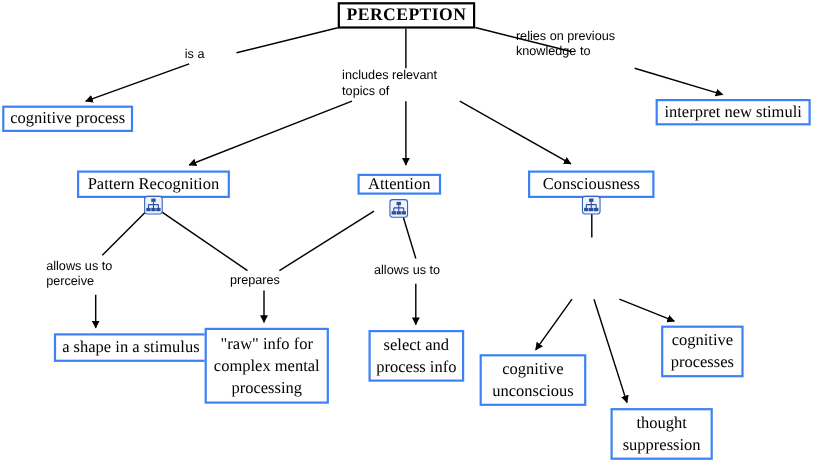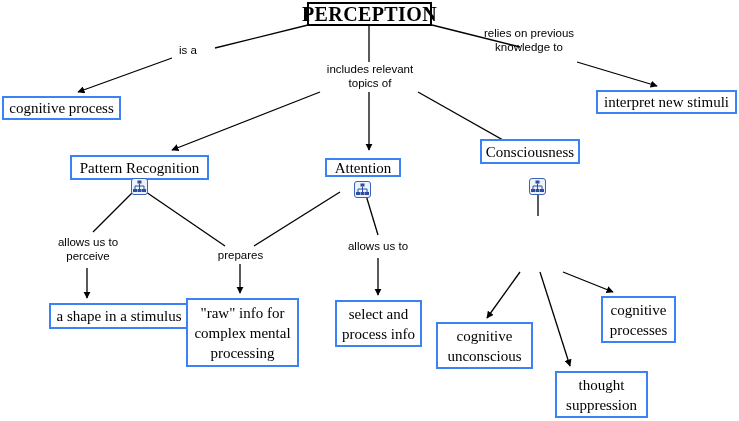--- a/index.html
+++ b/index.html
@@ -35,30 +35,29 @@
     text-align: center;
     display: flex;
     align-items: center;
     justify-content: center;
     padding: 1px 5px;
     white-space: pre-line;
   }
   .node.root {
     border: 2px solid #000000;
     font-weight: bold;
-    font-size: 20px;
+    font-size: 16px;
     letter-spacing: 0.4px;
   }
   .link-label {
     position: absolute;
     font-family: "Liberation Sans", sans-serif;
     font-size: 11.5px;
     line-height: 13.5px;
     color: #000000;
-    text-align: center;
     background: transparent;
     white-space: pre-line;
   }
   .node-icon {
     position: absolute;
     width: 17px;
     height: 17px;
     box-sizing: border-box;
     border: 1px solid #3a63b8;
     border-radius: 3px;
@@ -141,21 +140,21 @@
   <span class="node-icon" style="left:354px; top:181px;">
     <svg width="15" height="15" viewBox="0 0 15 15">
       <rect x="5.5" y="1.5" width="4" height="3" fill="#2b4f9e"></rect>
       <rect x="1" y="10" width="4" height="3" fill="#2b4f9e"></rect>
       <rect x="5.5" y="10" width="4" height="3" fill="#2b4f9e"></rect>
       <rect x="10" y="10" width="4" height="3" fill="#2b4f9e"></rect>
       <path d="M7.5 4.5 L7.5 7 M3 7 L12 7 M3 7 L3 10 M7.5 7 L7.5 10 M12 7 L12 10" stroke="#2b4f9e" stroke-width="1" fill="none"></path>
     </svg>
   </span>
 
-  <div class="node" style="left:480px; top:139px; width:100px; height:25px;">Consciousness</div>
+  <div class="node" style="left:480px; top:155px; width:115px; height:25px;">Consciousness</div>
   <span class="node-icon" style="left:529px; top:178px;">
     <svg width="15" height="15" viewBox="0 0 15 15">
       <rect x="5.5" y="1.5" width="4" height="3" fill="#2b4f9e"></rect>
       <rect x="1" y="10" width="4" height="3" fill="#2b4f9e"></rect>
       <rect x="5.5" y="10" width="4" height="3" fill="#2b4f9e"></rect>
       <rect x="10" y="10" width="4" height="3" fill="#2b4f9e"></rect>
       <path d="M7.5 4.5 L7.5 7 M3 7 L12 7 M3 7 L3 10 M7.5 7 L7.5 10 M12 7 L12 10" stroke="#2b4f9e" stroke-width="1" fill="none"></path>
     </svg>
   </span>
 

